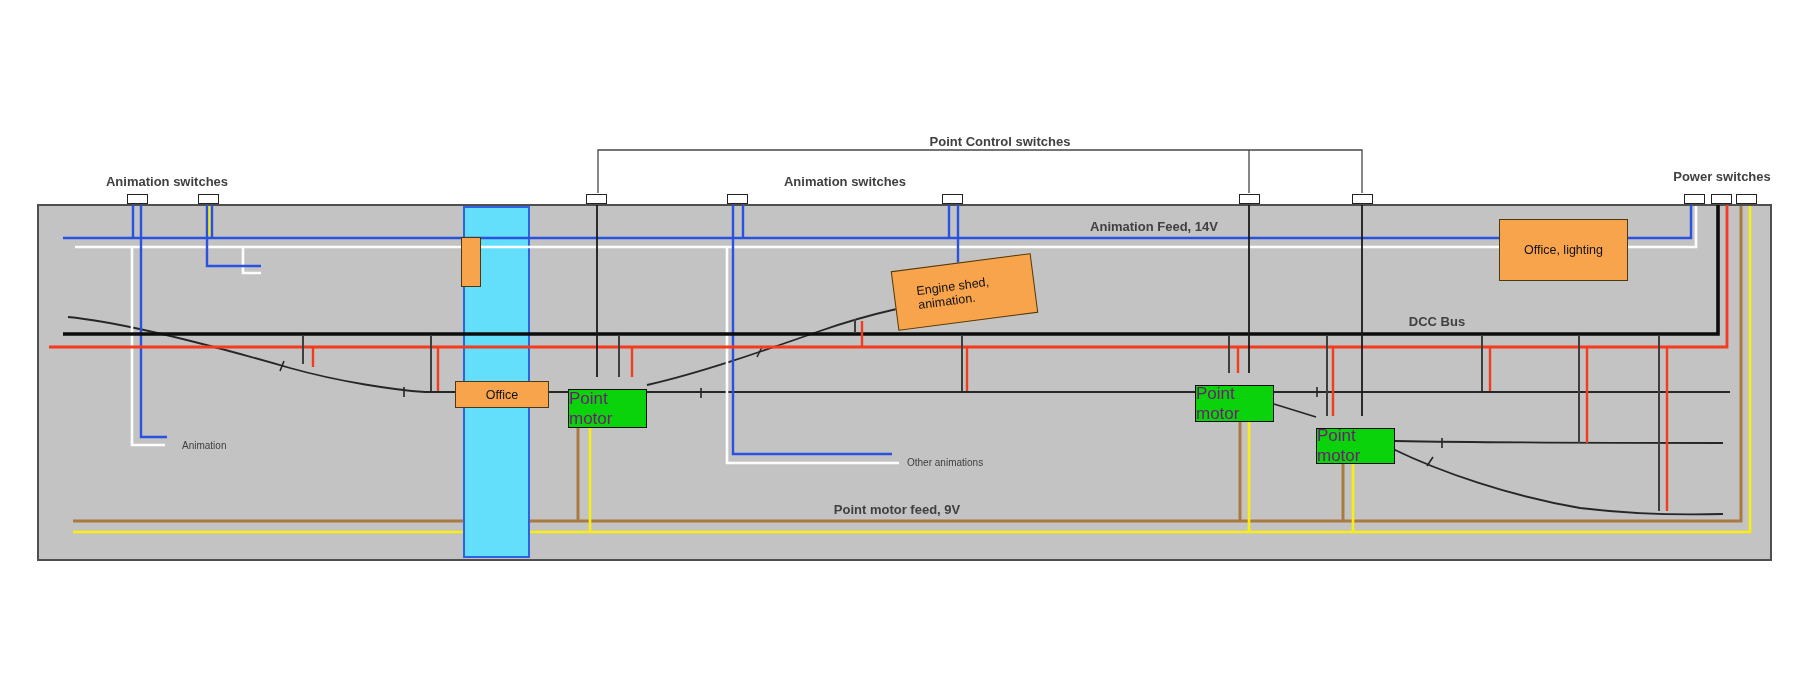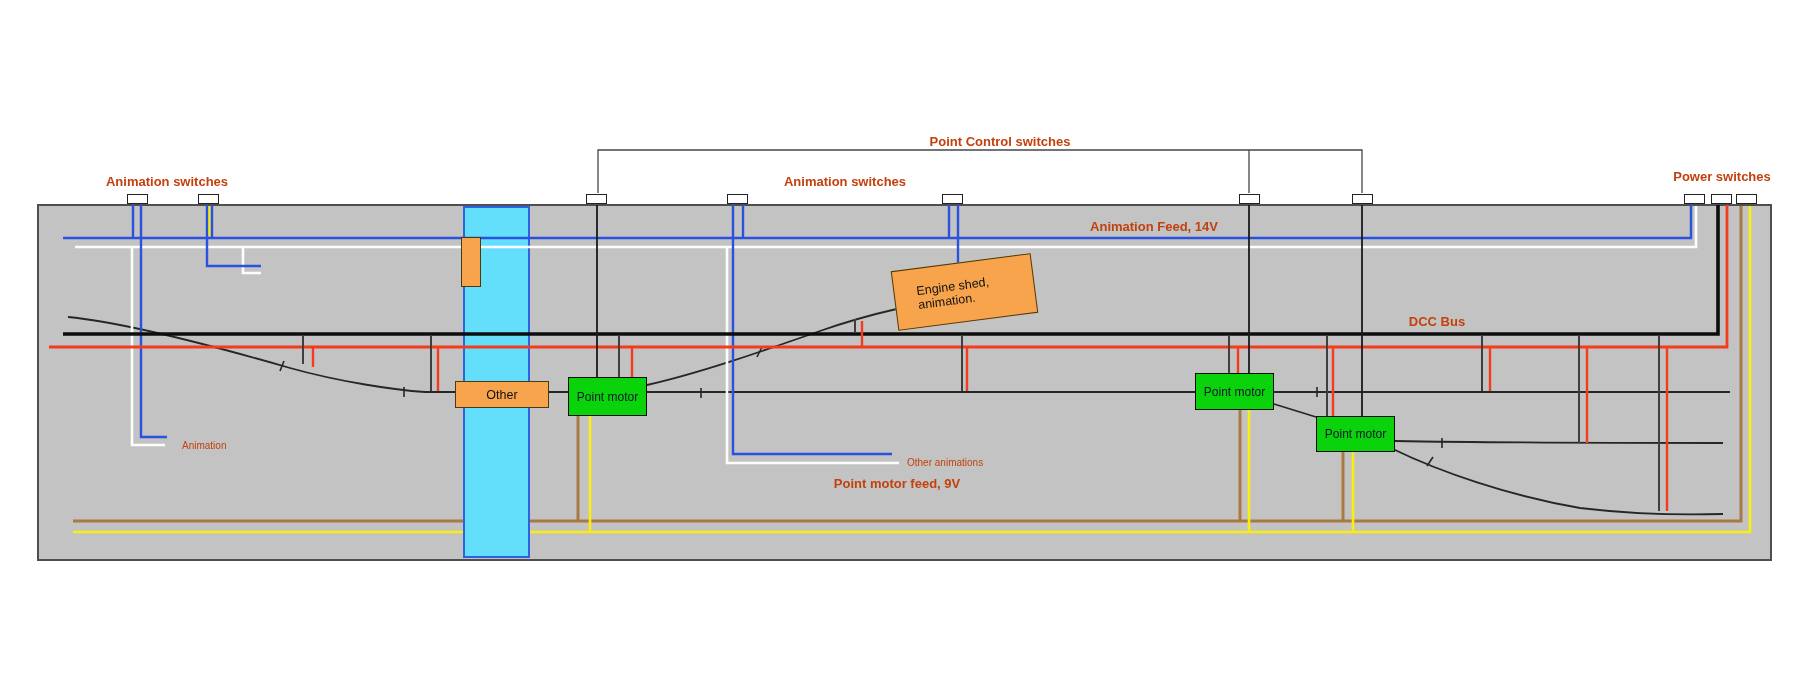--- a/index.html
+++ b/index.html
@@ -22,24 +22,24 @@
   .w-drop{stroke:var(--c-dropper);stroke-width:2;fill:none;}
   .w-track{stroke:var(--c-track);stroke-width:1.8;fill:none;}
   .w-bracket{stroke:var(--c-bracket);stroke-width:1.3;fill:none;}
   .w-tick{stroke:var(--c-track);stroke-width:1.6;fill:none;}
   
   .obox{position:absolute;background:var(--c-orange);border:1.5px solid #4a3a14;
         box-sizing:border-box;display:flex;align-items:center;justify-content:center;
         font-size:12.5px;color:#111;}
   .gbox{position:absolute;background:var(--c-green);border:1.5px solid #0b0b0b;
         box-sizing:border-box;display:flex;align-items:center;justify-content:center;
-        font-size:12px;color:#0f172a;}
+        font-size:17px;color:#701a75;margin-top:12px;}
   .sw{position:absolute;top:194px;width:21px;height:10px;background:var(--c-switch_fill);
       border:1.6px solid #222;box-sizing:border-box;}
-  .lbl{position:absolute;font-size:13px;font-weight:bold;color:#c2410c;white-space:nowrap;}
+  .lbl{position:absolute;font-size:13px;font-weight:bold;color:#404040;white-space:nowrap;}
   .lbl.reg{font-weight:normal;font-size:10px;}
   .ctr{transform:translateX(-50%);}
   #engine-shed{transform:rotate(-7.4deg);justify-content:flex-start;padding-left:22px;
                line-height:1.15;display:flex;flex-direction:column;align-items:flex-start;justify-content:center;}
 </style>
 </head>
 <body>
 
 <div id="stage">
 
@@ -95,25 +95,28 @@
 
     <path class="w-ctl" d="M597,205 V377"></path>
     <path class="w-ctl" d="M1249,205 V373"></path>
     <path class="w-ctl" d="M1362,205 V416"></path>
 
     <path class="w-bracket" d="M598,193 V150 H1362 V193 M1249,150 V193"></path>
   </svg>
 
   <div class="obox" style="left:461px;top:237px;width:20px;height:50px;"></div>
   <div class="obox" style="left:455px;top:381px;width:94px;height:27px;">
-    <span>Other</span>
+    <span>Office</span>
   </div>
   <div class="obox" id="engine-shed" style="left:894px;top:262px;width:141px;height:60px;">
     <span>Engine shed,</span>
     <span>animation.</span>
+  </div>
+  <div class="obox" style="left:1499px;top:219px;width:129px;height:62px;">
+    <span>Office, lighting</span>
   </div>
   <div class="gbox" style="left:568px;top:377px;width:79px;height:39px;">
     <span>Point motor</span>
   </div>
   <div class="gbox" style="left:1195px;top:373px;width:79px;height:37px;">
     <span>Point motor</span>
   </div>
   <div class="gbox" style="left:1316px;top:416px;width:79px;height:36px;">
     <span>Point motor</span>
   </div>
@@ -128,17 +131,17 @@
   <div class="sw" style="left:1684px;"></div>
   <div class="sw" style="left:1711px;"></div>
   <div class="sw" style="left:1736px;"></div>
 
   <div class="lbl ctr" style="left:167px;top:174px;">Animation switches</div>
   <div class="lbl ctr" style="left:1000px;top:134px;">Point Control switches</div>
   <div class="lbl ctr" style="left:845px;top:174px;">Animation switches</div>
   <div class="lbl ctr" style="left:1722px;top:169px;text-align:center;">Power switches</div>
   <div class="lbl ctr" style="left:1154px;top:219px;">Animation Feed, 14V</div>
   <div class="lbl ctr" style="left:1437px;top:314px;">DCC Bus</div>
-  <div class="lbl ctr" style="left:897px;top:476px;">Point motor feed, 9V</div>
+  <div class="lbl ctr" style="left:897px;top:502px;">Point motor feed, 9V</div>
   <div class="lbl reg" style="left:182px;top:440px;">Animation</div>
   <div class="lbl reg" style="left:907px;top:457px;">Other animations</div>
 
 </div>
 
 </body></html>

